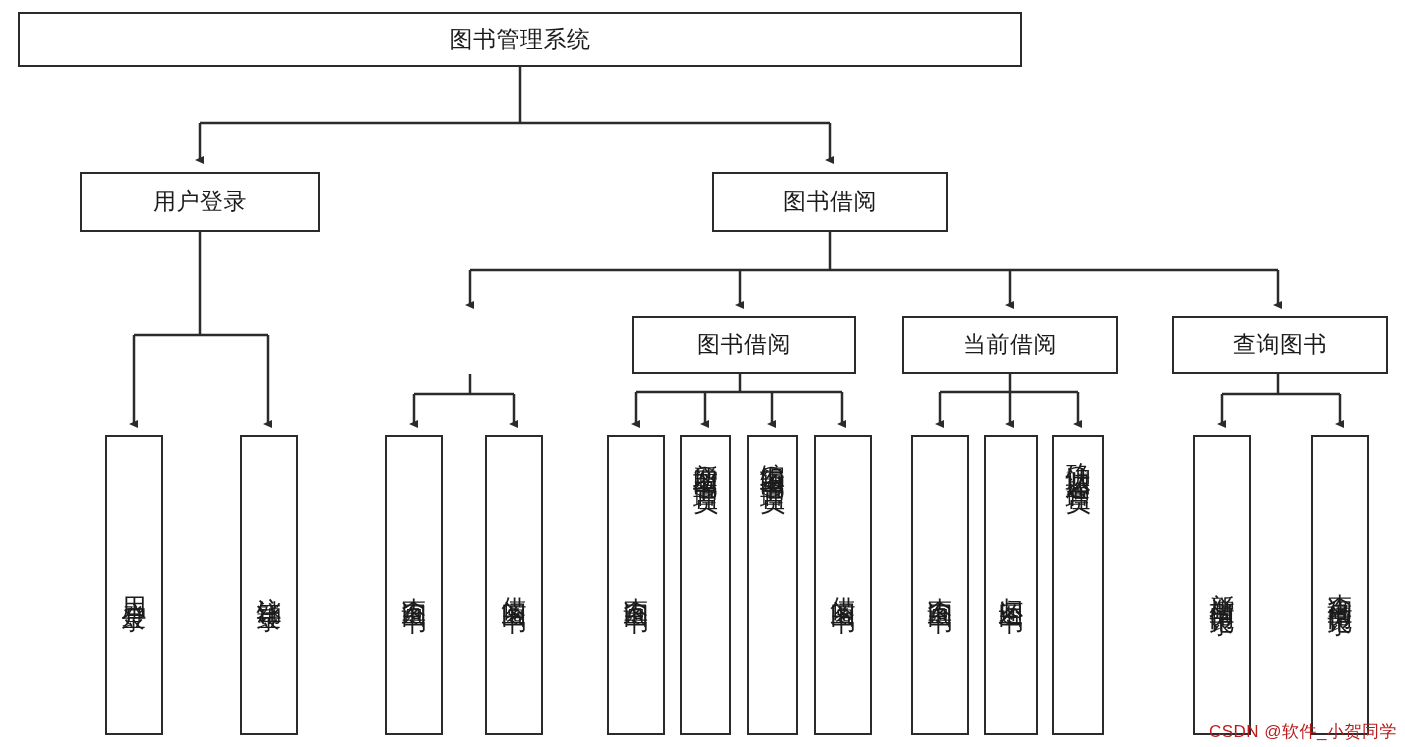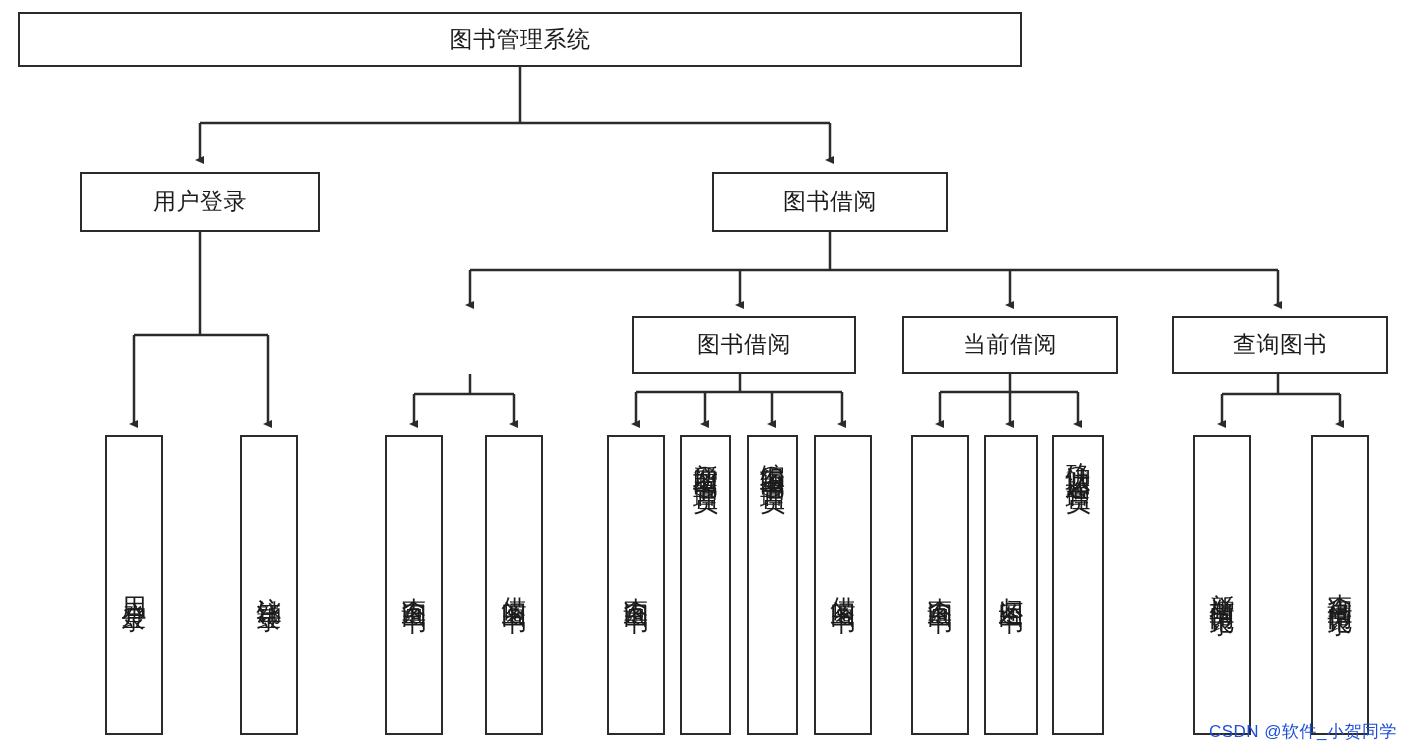--- a/index.html
+++ b/index.html
@@ -66,21 +66,21 @@
     line-height: 1;
     letter-spacing: 4px;
     white-space: nowrap;
     text-align: left;
   }
   #watermark {
     position: absolute;
     right: 8px;
     bottom: 4px;
     font-size: 17px;
-    color: #1d4ed8;
+    color: #b91c1c;
     white-space: nowrap;
     letter-spacing: 0.5px;
   }
 </style>
 </head>
 <body>
 
 <div id="canvas">
 
   <svg id="wires" viewBox="0 0 1405 747" xmlns="http://www.w3.org/2000/svg">

